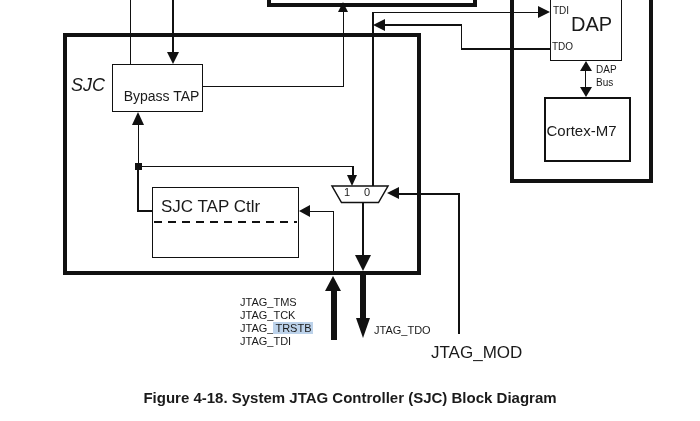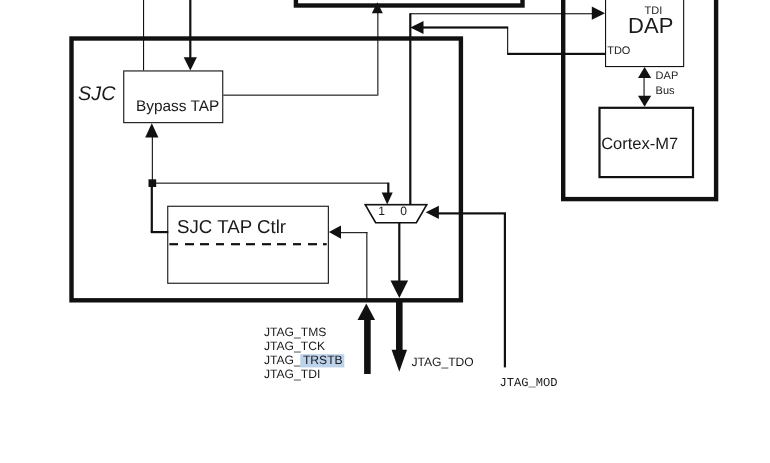--- a/index.html
+++ b/index.html
@@ -92,32 +92,33 @@
   <div class="line" style="left:584.5px;top:68px;width:1.5px;height:22px;"></div>
   <div class="arr" style="left:579.5px;top:61px;border-left:6px solid transparent;border-right:6px solid transparent;border-bottom:10px solid #111;"></div>
   <div class="arr" style="left:579.5px;top:87px;border-left:6px solid transparent;border-right:6px solid transparent;border-top:10px solid #111;"></div>
 
   <div class="lbl" style="left:71px;top:75px;font-size:18px;font-style:italic;">SJC</div>
 
   <div class="lbl ctr" style="left:112px;top:88px;width:99px;font-size:14px;">Bypass TAP</div>
 
   <div class="lbl ctr" style="left:152px;top:197px;width:117px;font-size:17px;">SJC TAP Ctlr</div>
 
-  <div class="lbl" style="left:553px;top:5px;font-size:10px;margin-left:33px;">TDI</div>
+  <div class="lbl" style="left:553px;top:5px;font-size:10px;">TDI</div>
   <div class="lbl" style="left:571px;top:13px;font-size:20px;">DAP</div>
   <div class="lbl" style="left:552px;top:41px;font-size:10px;">TDO</div>
 
   <div class="lbl" style="left:596px;top:64px;font-size:10px;">DAP</div>
   <div class="lbl" style="left:596px;top:77px;font-size:10px;">Bus</div>
 
   <div class="lbl ctr" style="left:544px;top:122px;width:75px;font-size:15px;">Cortex-M7</div>
 
   <div class="lbl" style="left:240px;top:296px;font-size:11px;">JTAG_TMS</div>
   <div class="lbl" style="left:240px;top:309px;font-size:11px;">JTAG_TCK</div>
   <div class="lbl" style="left:240px;top:322px;font-size:11px;"><span>JTAG_</span><span class="hl" style="background: rgb(188, 210, 234);">TRSTB</span></div>
   <div class="lbl" style="left:240px;top:335px;font-size:11px;">JTAG_TDI</div>
 
 
   <div class="lbl" style="left:374px;top:324px;font-size:11px;">JTAG_TDO</div>
-  <div class="lbl" style="left:454px;top:343px;font-size:11px;font-family:Liberation Mono, monospace;">JTAG_MOD</div>
+  <div class="lbl" style="left:431px;top:343px;font-size:17px;">JTAG_MOD</div>
 
+  <div class="caption">Figure 4-18. System JTAG Controller (SJC) Block Diagram</div>
 
 </div>
 
 </body></html>

